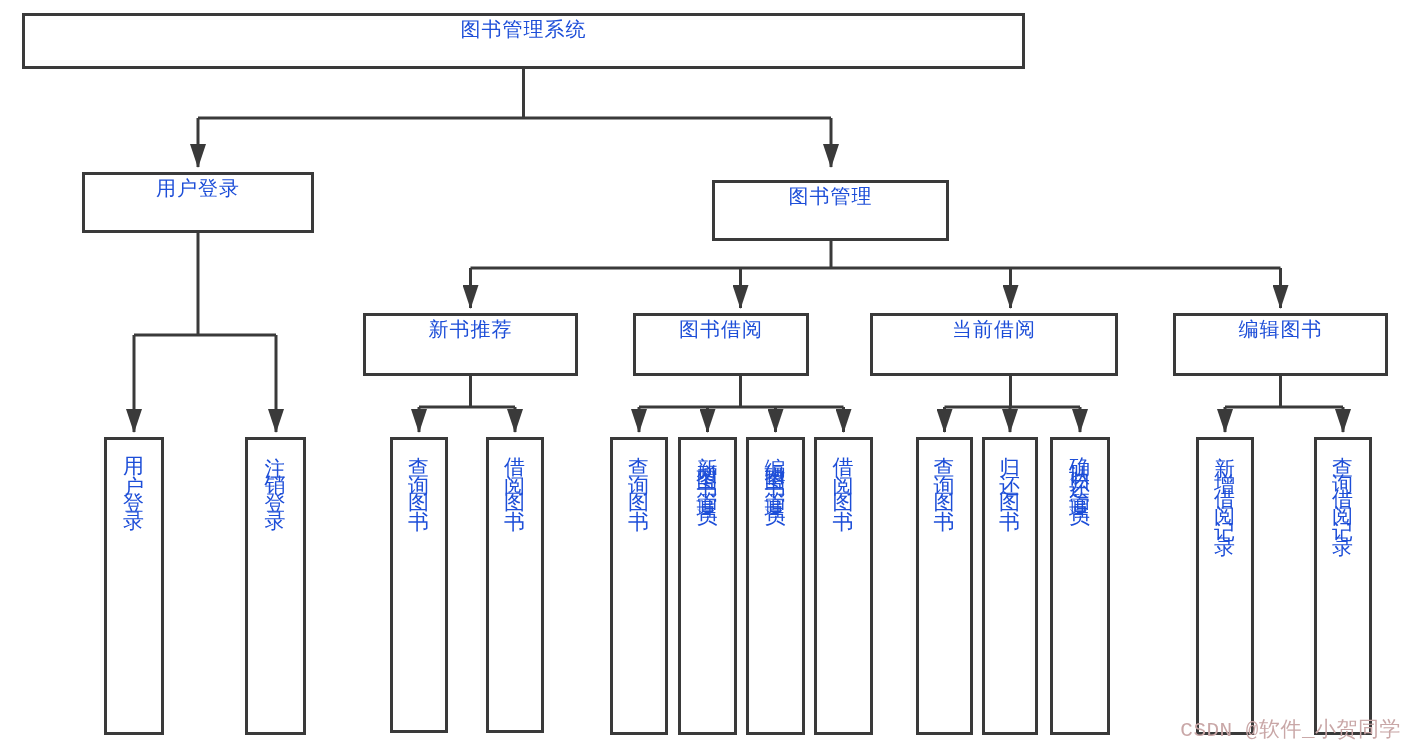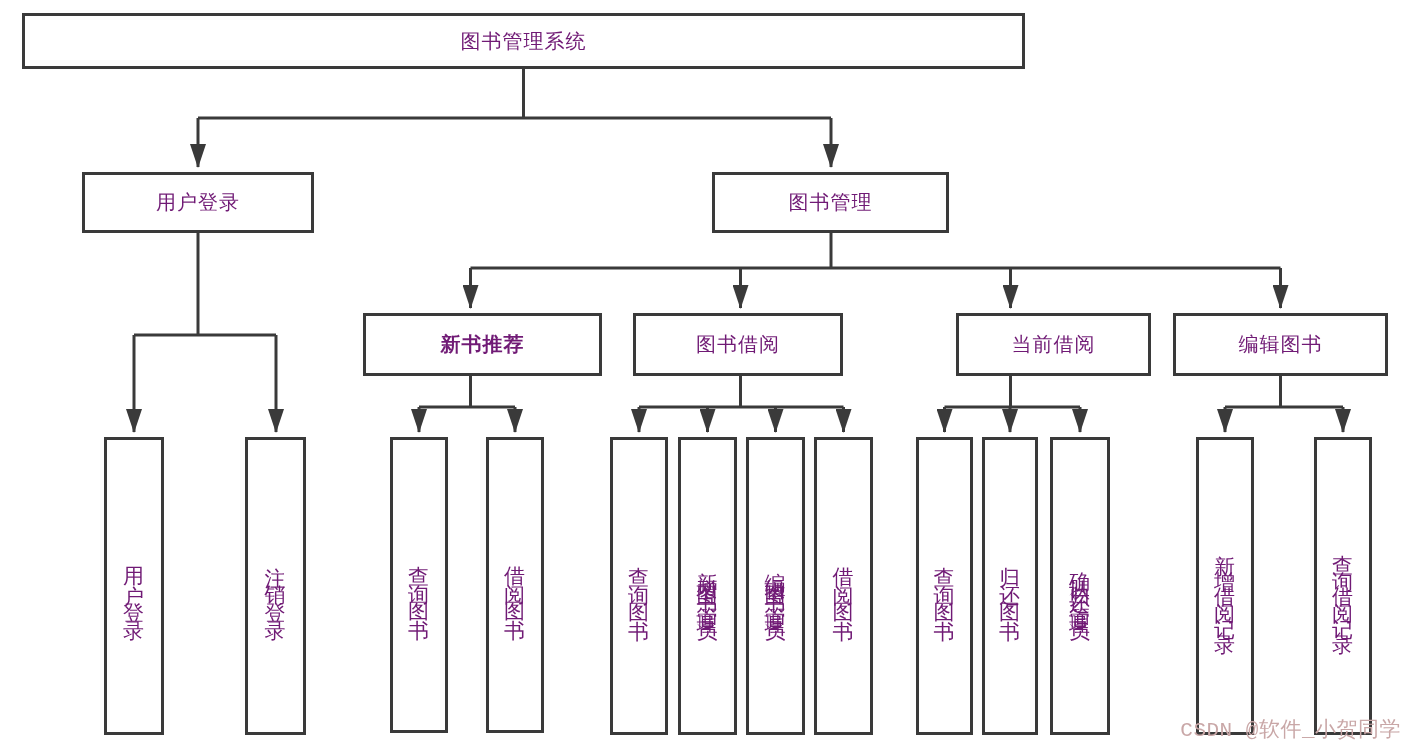--- a/index.html
+++ b/index.html
@@ -9,22 +9,22 @@
     background:#ffffff;
     font-family:"Liberation Sans","DejaVu Sans",sans-serif;
     overflow:hidden;
   }
   #wires{position:absolute;left:0;top:0;width:1405px;height:747px;}
   .node{
     position:absolute;
     box-sizing:border-box;
     border:3px solid #3a3a3a;
     background:#ffffff;
-    display:flex;align-items:center;justify-content:center;
-    color:#701a75;
+    display:flex;align-items:flex-start;justify-content:center;
+    color:#1d4ed8;
   }
   .h-node{font-size:20px;letter-spacing:1px;}
   .v-node span{
     writing-mode:vertical-rl;
     text-orientation:mixed;
     font-size:21px;
     line-height:1;
     white-space:nowrap;
   }
   .v-short span{letter-spacing:18px;}
@@ -95,31 +95,31 @@
     </g>
   </svg>
 
   <div class="node h-node" style="left:22px;top:13px;width:1003px;height:56px;">
     <span>图书管理系统</span>
   </div>
 
   <div class="node h-node" style="left:82px;top:172px;width:232px;height:61px;">
     <span>用户登录</span>
   </div>
-  <div class="node h-node" style="left:712px;top:172px;width:237px;height:61px;">
+  <div class="node h-node" style="left:712px;top:180px;width:237px;height:61px;">
     <span>图书管理</span>
   </div>
 
-  <div class="node h-node" style="left:363px;top:313px;width:239px;height:63px;font-weight:bold;">
+  <div class="node h-node" style="left:363px;top:313px;width:215px;height:63px;">
     <span>新书推荐</span>
   </div>
-  <div class="node h-node" style="left:633px;top:313px;width:210px;height:63px;">
+  <div class="node h-node" style="left:633px;top:313px;width:176px;height:63px;">
     <span>图书借阅</span>
   </div>
-  <div class="node h-node" style="left:956px;top:313px;width:195px;height:63px;">
+  <div class="node h-node" style="left:870px;top:313px;width:248px;height:63px;">
     <span>当前借阅</span>
   </div>
   <div class="node h-node" style="left:1173px;top:313px;width:215px;height:63px;">
     <span>编辑图书</span>
   </div>
 
   <div class="node v-node v-short" style="left:104px;top:437px;width:60px;height:298px;">
     <span>用户登录</span>
   </div>
   <div class="node v-node v-short" style="left:245px;top:437px;width:61px;height:298px;">

